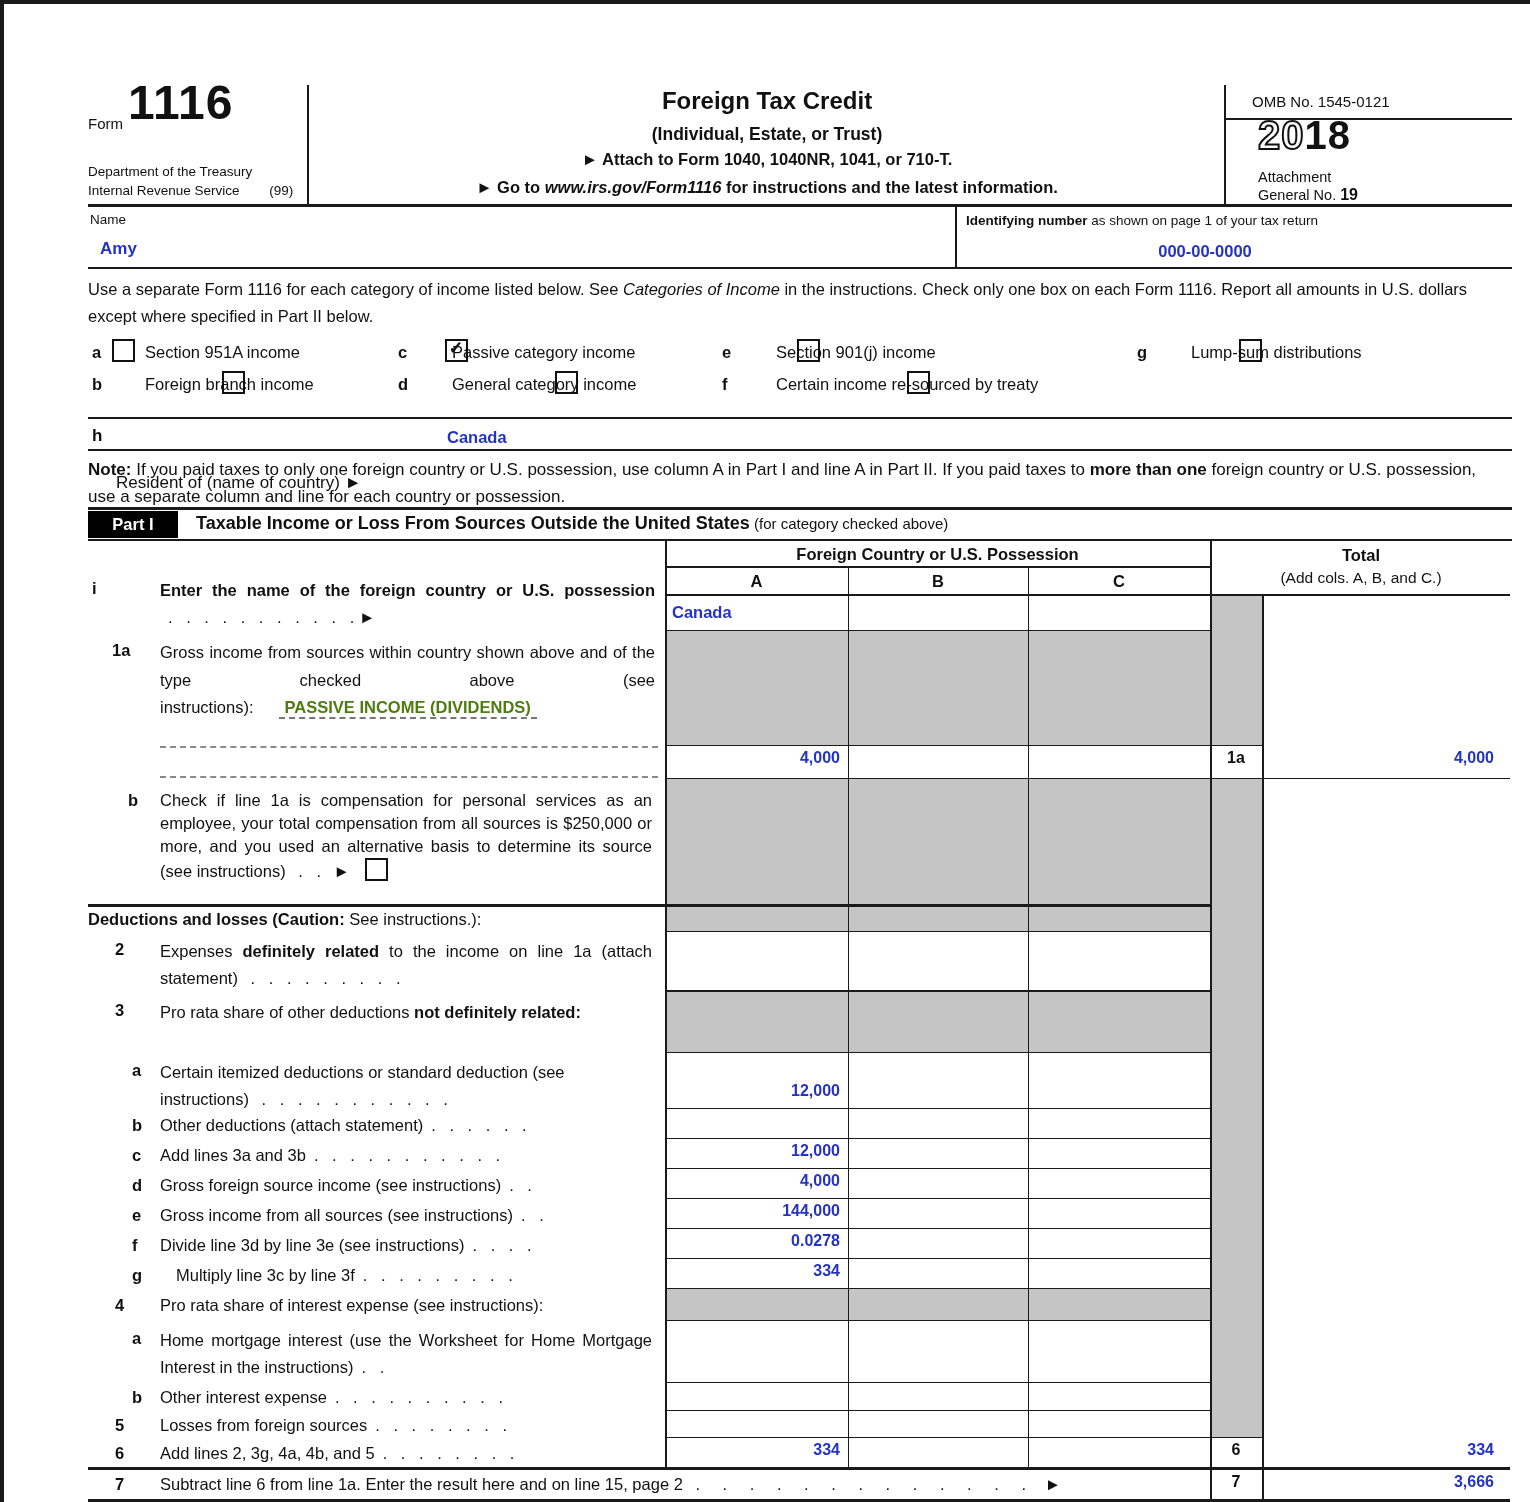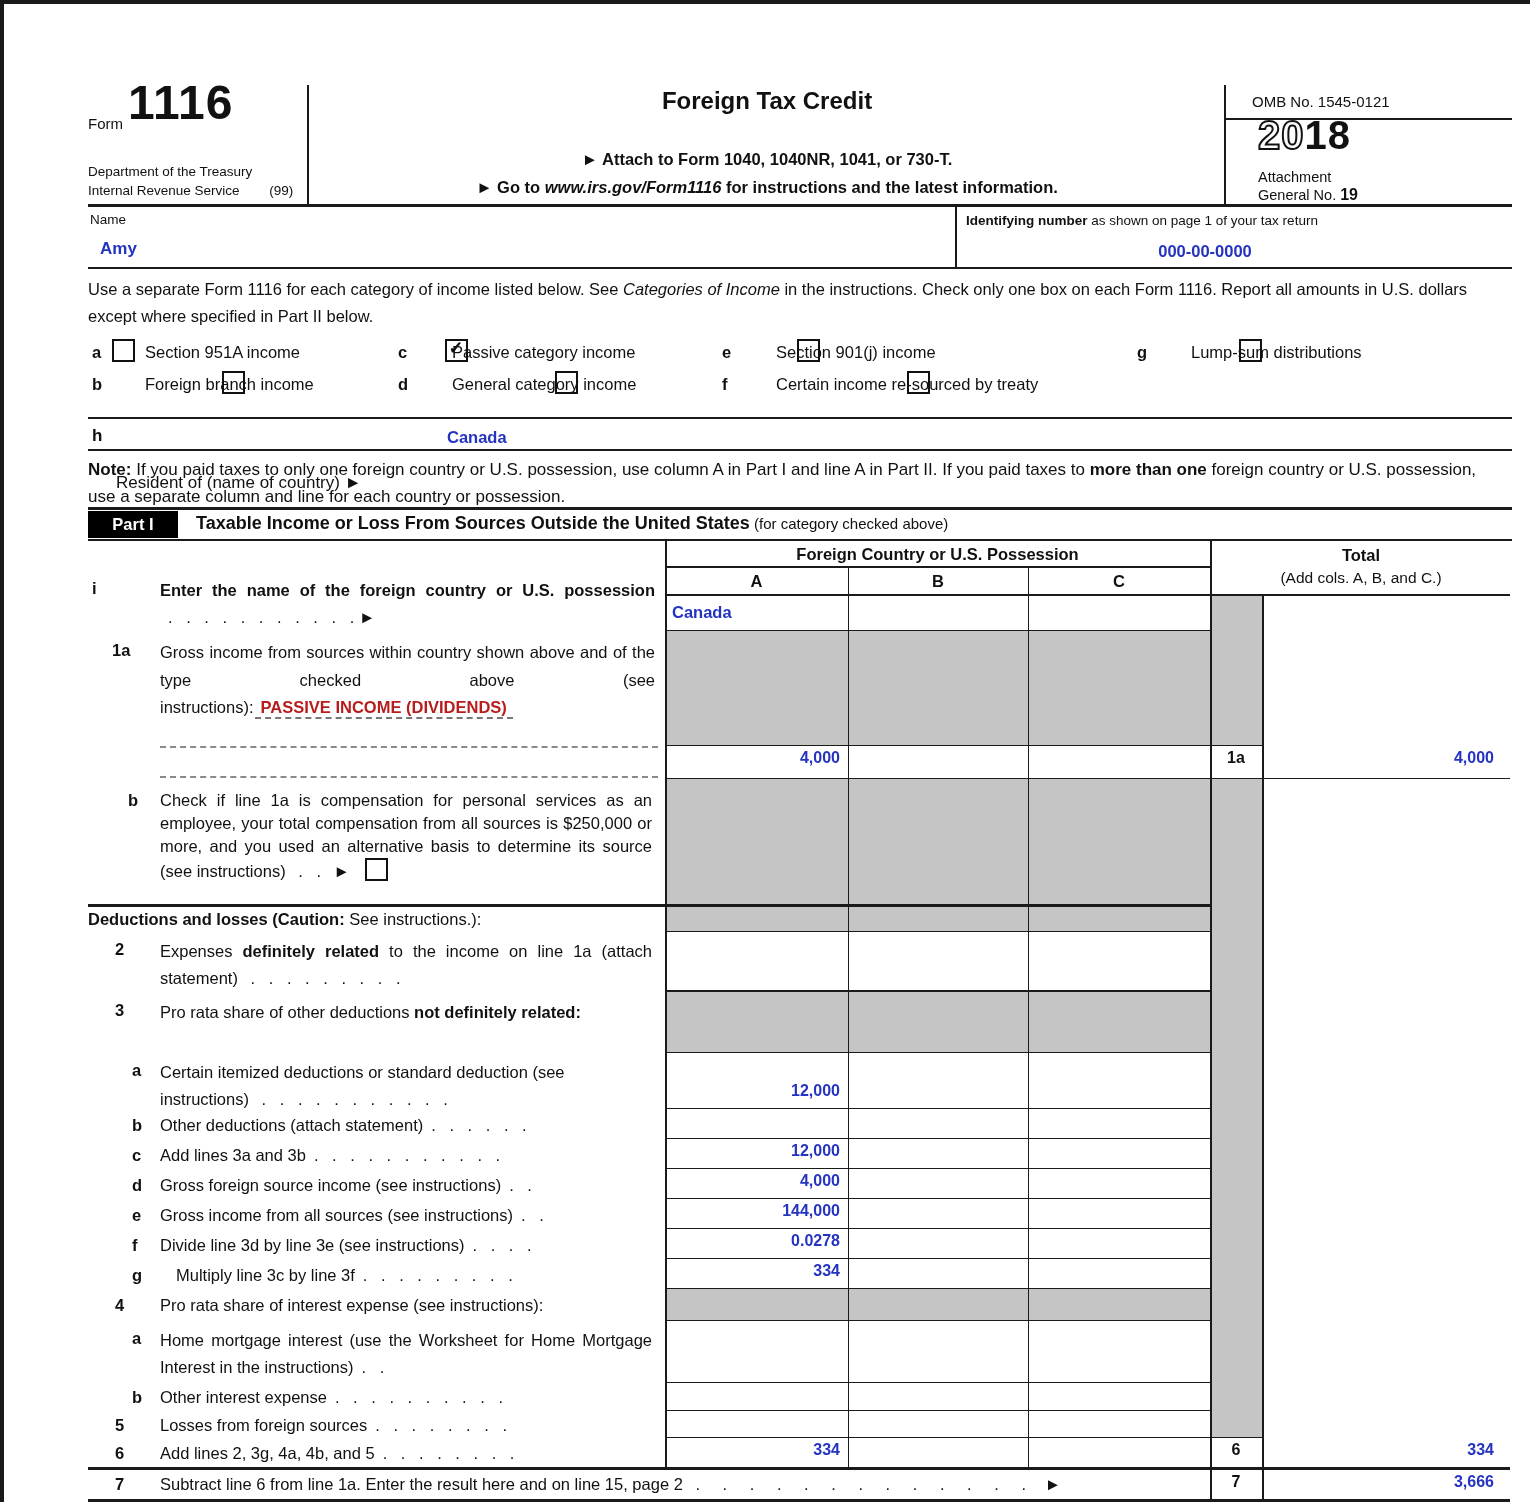--- a/index.html
+++ b/index.html
@@ -14,21 +14,21 @@
   .it{font-style:italic;}
   .just{text-align:justify;}
   .small{font-size:13.5px;line-height:17px;}
   .blue{color:#2433c0;font-weight:bold;}
   .val{position:absolute;font-size:16px;font-weight:bold;color:#2433c0;text-align:right;}
   .ref{position:absolute;font-size:16px;font-weight:bold;color:#111;text-align:center;}
   .dots{word-spacing:9px;padding-left:8px;white-space:nowrap;}
   .cb{display:inline-block;position:relative;width:19px;height:19px;border:2px solid #111;background:#fff;vertical-align:-4px;}
   .cb .mark{position:absolute;left:1px;top:-4px;font-style:normal;font-weight:bold;font-size:18px;color:#111;}
   .dash{position:absolute;border-top:2px dashed #8a8a8a;}
-  .blue-field{color:#b91c1c;font-weight:bold;border-bottom:2px dashed #777;padding:0 6px 1px 6px;margin-left:1px;white-space:nowrap;}
+  .blue-field{color:#4d7c0f;font-weight:bold;border-bottom:2px dashed #777;padding:0 6px 1px 6px;margin-left:25px;white-space:nowrap;}
   .badge{position:absolute;background:#000;color:#fff;font-weight:bold;font-size:16.5px;
          text-align:center;line-height:27px;}
   .year{font-size:40px;font-weight:bold;letter-spacing:1px;}
   .year .out{color:#fafafa;-webkit-text-stroke:2px #111;font-weight:bold;}
   .arrow{font-weight:bold;}
   .ctr{text-align:center;}
 </style>
 </head>
 <body>
 
@@ -42,21 +42,22 @@
   <div class="txt" style="left:88px;top:112px;font-size:15px;">Form</div>
   <div class="txt b" style="left:128px;top:78px;font-size:48px;line-height:50px;letter-spacing:1px;">1116</div>
   <div class="txt small" style="left:88px;top:163px;">Department of the Treasury</div>
   <div class="txt small" style="left:88px;top:182px;">
     <span>Internal Revenue Service</span>
     <span style="margin-left:26px;">(99)</span>
   </div>
   <div class="vl" style="left:307px;top:85px;width:2px;height:119px;"></div>
 
   <div class="txt b ctr" style="left:310px;top:85px;width:914px;font-size:24px;line-height:32px;">Foreign Tax Credit</div>
-  <div class="txt b ctr" style="left:310px;top:148px;width:914px;font-size:16.5px;">► Attach to Form 1040, 1040NR, 1041, or 730-T.</div>
+  <div class="txt b ctr" style="left:310px;top:123px;width:914px;font-size:17.5px;">(Individual, Estate, or Trust)</div>
+  <div class="txt b ctr" style="left:310px;top:148px;width:914px;font-size:16.5px;">► Attach to Form 1040, 1040NR, 1041, or 710-T.</div>
   <div class="txt b ctr" style="left:310px;top:176px;width:914px;font-size:16.5px;">
     <span>► Go to </span><span class="it">www.irs.gov/Form1116</span><span> for instructions and the latest information.</span>
   </div>
 
   <div class="vl" style="left:1224px;top:85px;width:2px;height:119px;"></div>
   <div class="txt" style="left:1252px;top:90px;font-size:15px;">OMB No. 1545-0121</div>
   <div class="hl" style="left:1224px;top:118px;width:288px;height:2px;"></div>
   <div class="txt year" style="left:1258px;top:124px;">
     <span class="out">20</span><span>18</span>
   </div>

